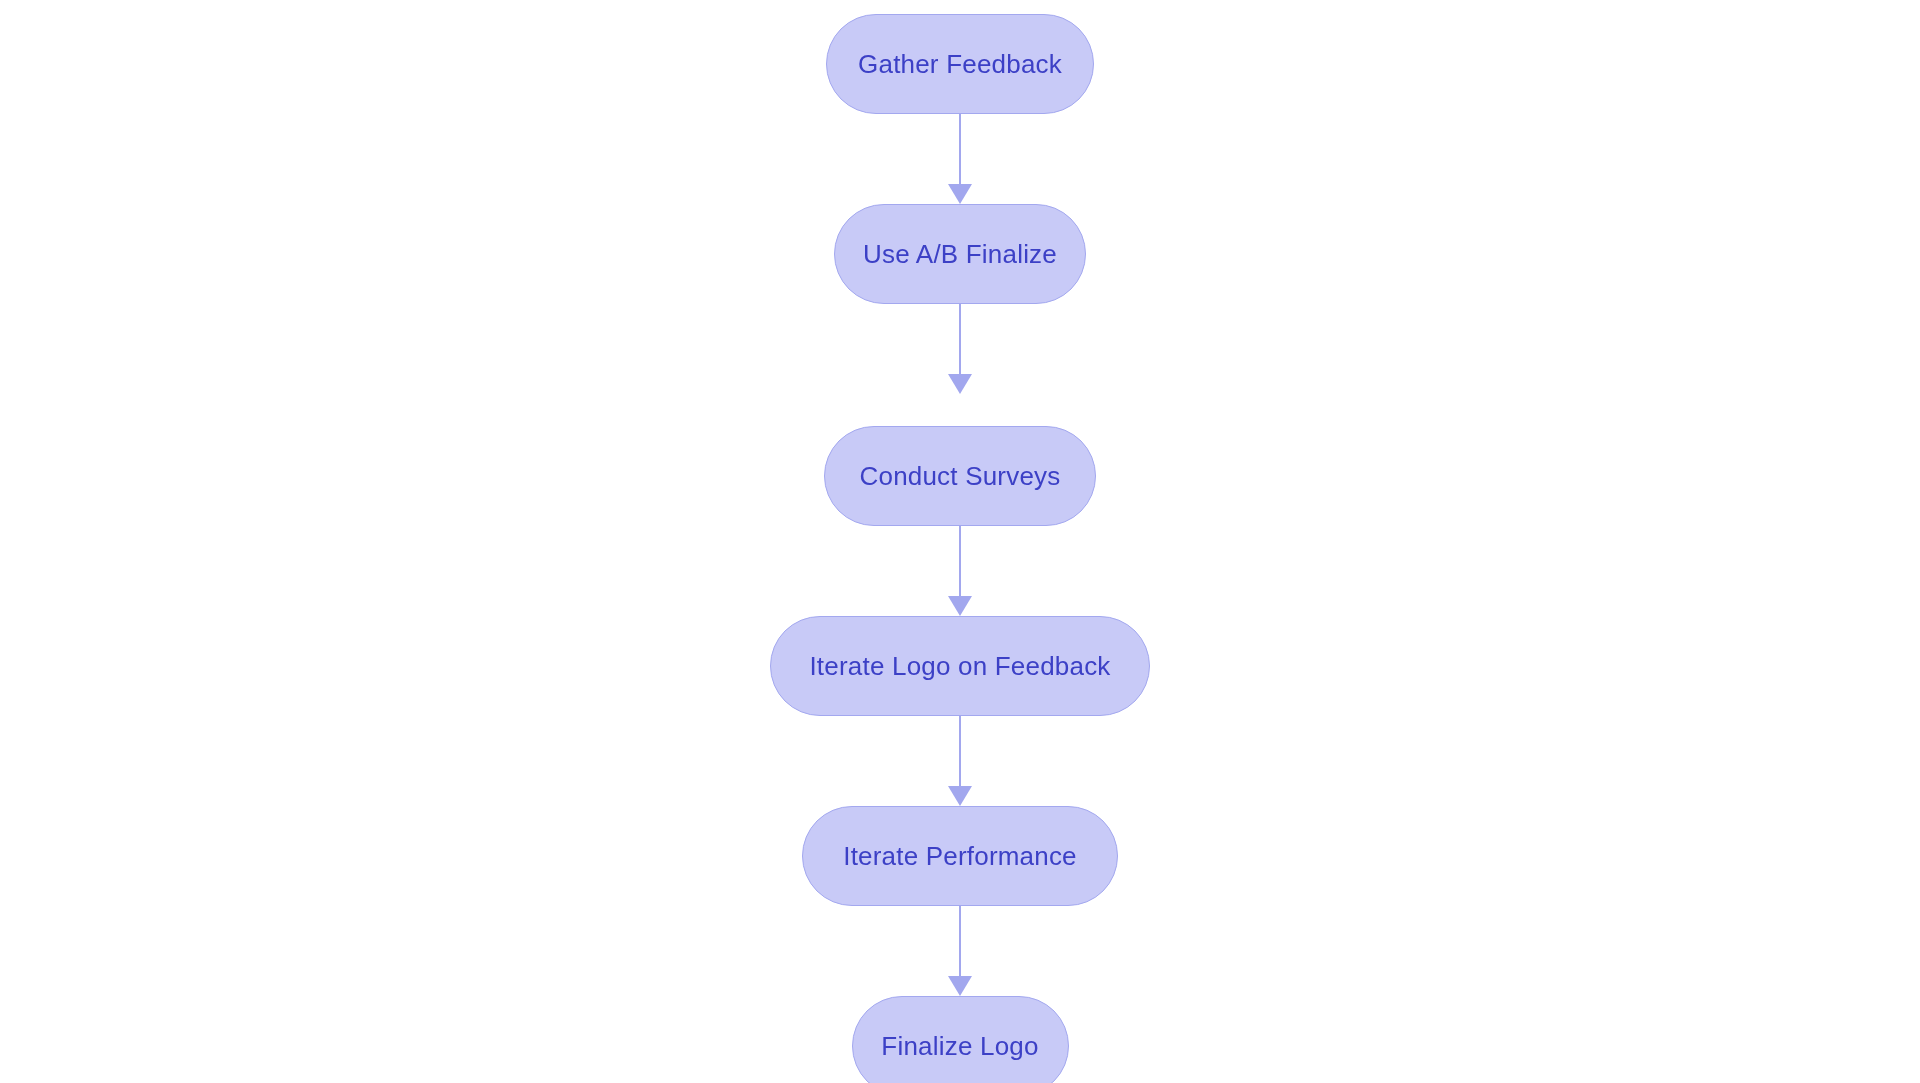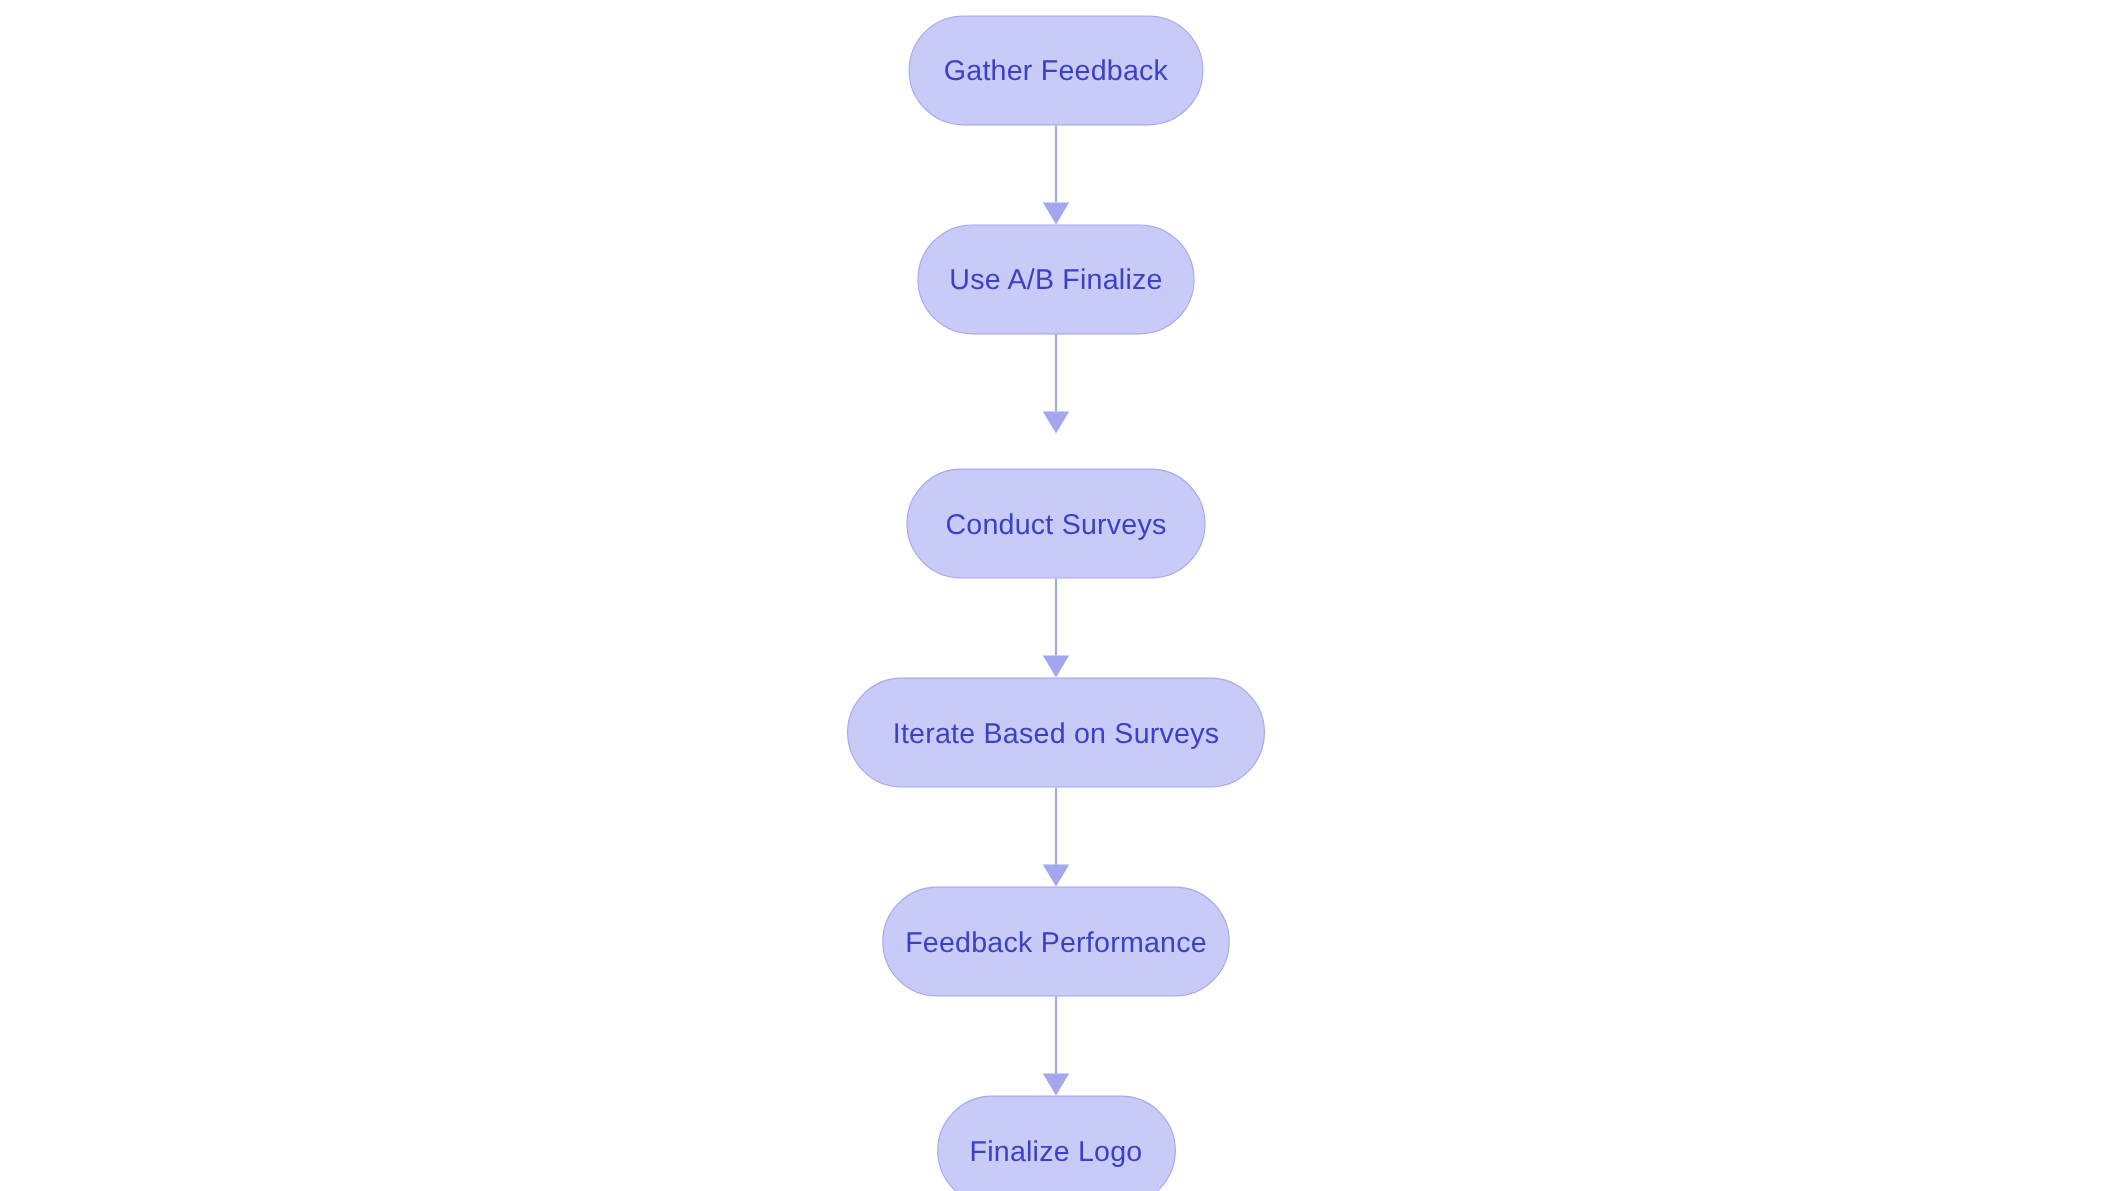--- a/index.html
+++ b/index.html
@@ -104,30 +104,30 @@
     <div class="node n2">
       <span class="node-label">Conduct Surveys</span>
     </div>
 
     <div class="connector">
       <div class="line"></div>
       <div class="arrowhead"></div>
     </div>
 
     <div class="node n3">
-      <span class="node-label">Iterate Based on Surveys</span>
+      <span class="node-label">Iterate Logo on Feedback</span>
     </div>
 
     <div class="connector">
       <div class="line"></div>
       <div class="arrowhead"></div>
     </div>
 
     <div class="node n4">
-      <span class="node-label">Feedback Performance</span>
+      <span class="node-label">Iterate Performance</span>
     </div>
 
     <div class="connector">
       <div class="line"></div>
       <div class="arrowhead"></div>
     </div>
 
     <div class="node n5">
       <span class="node-label">Finalize Logo</span>
     </div>

